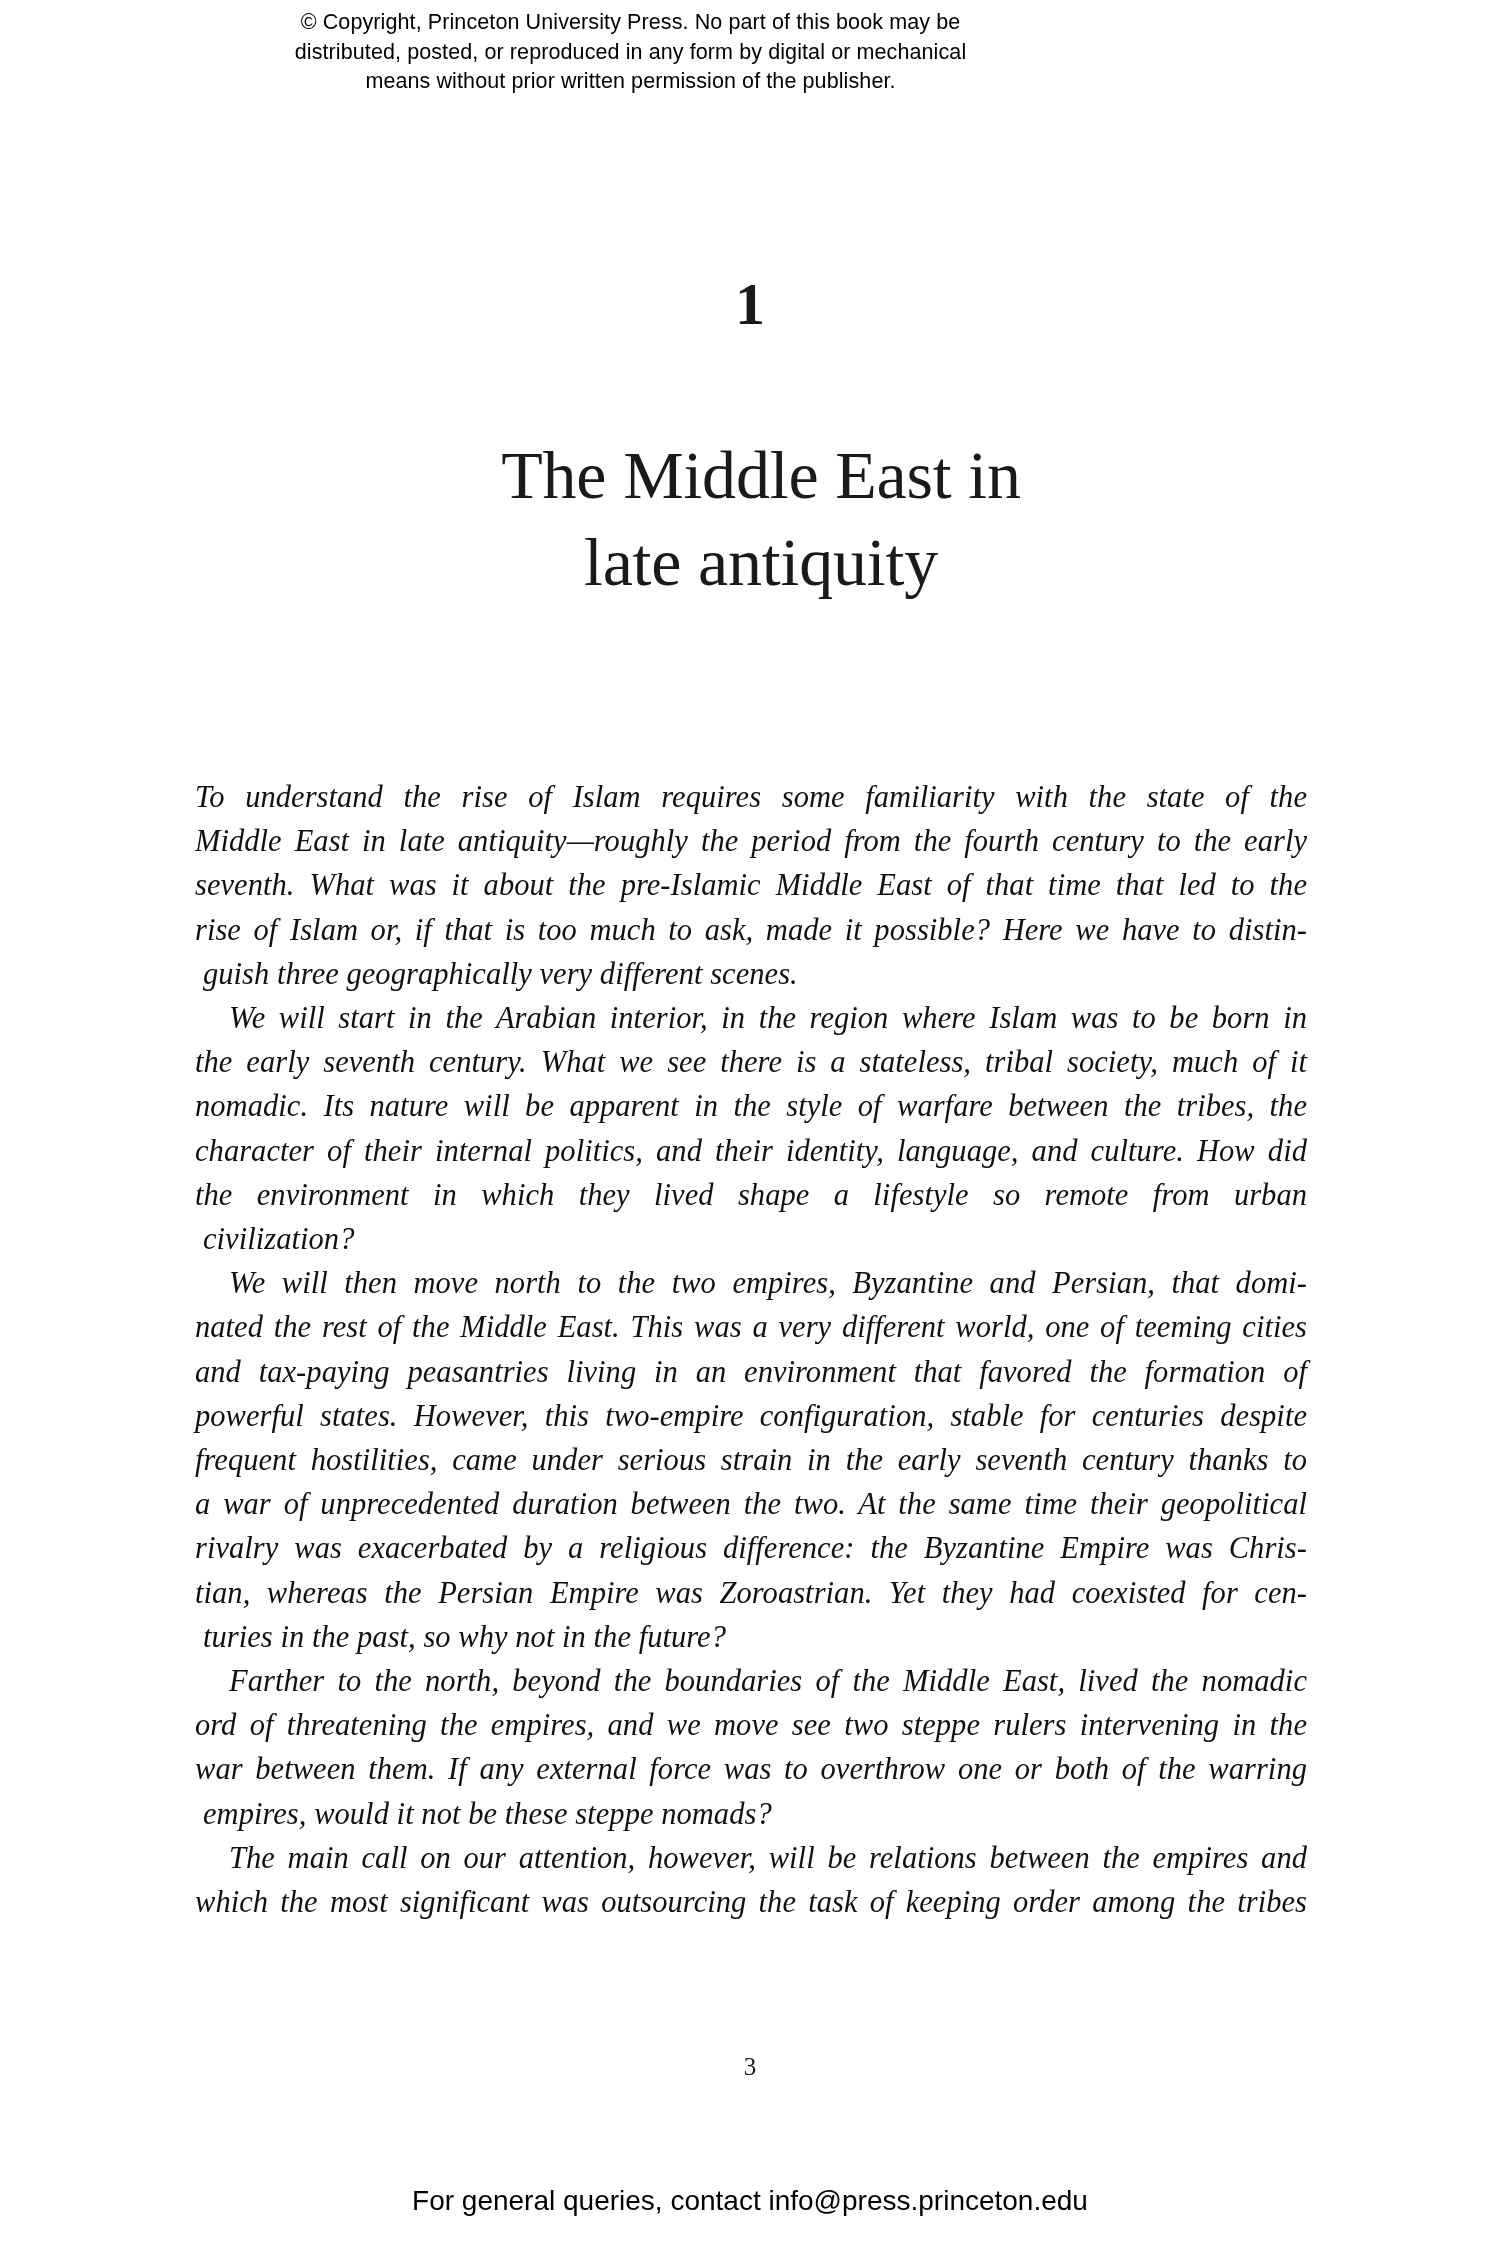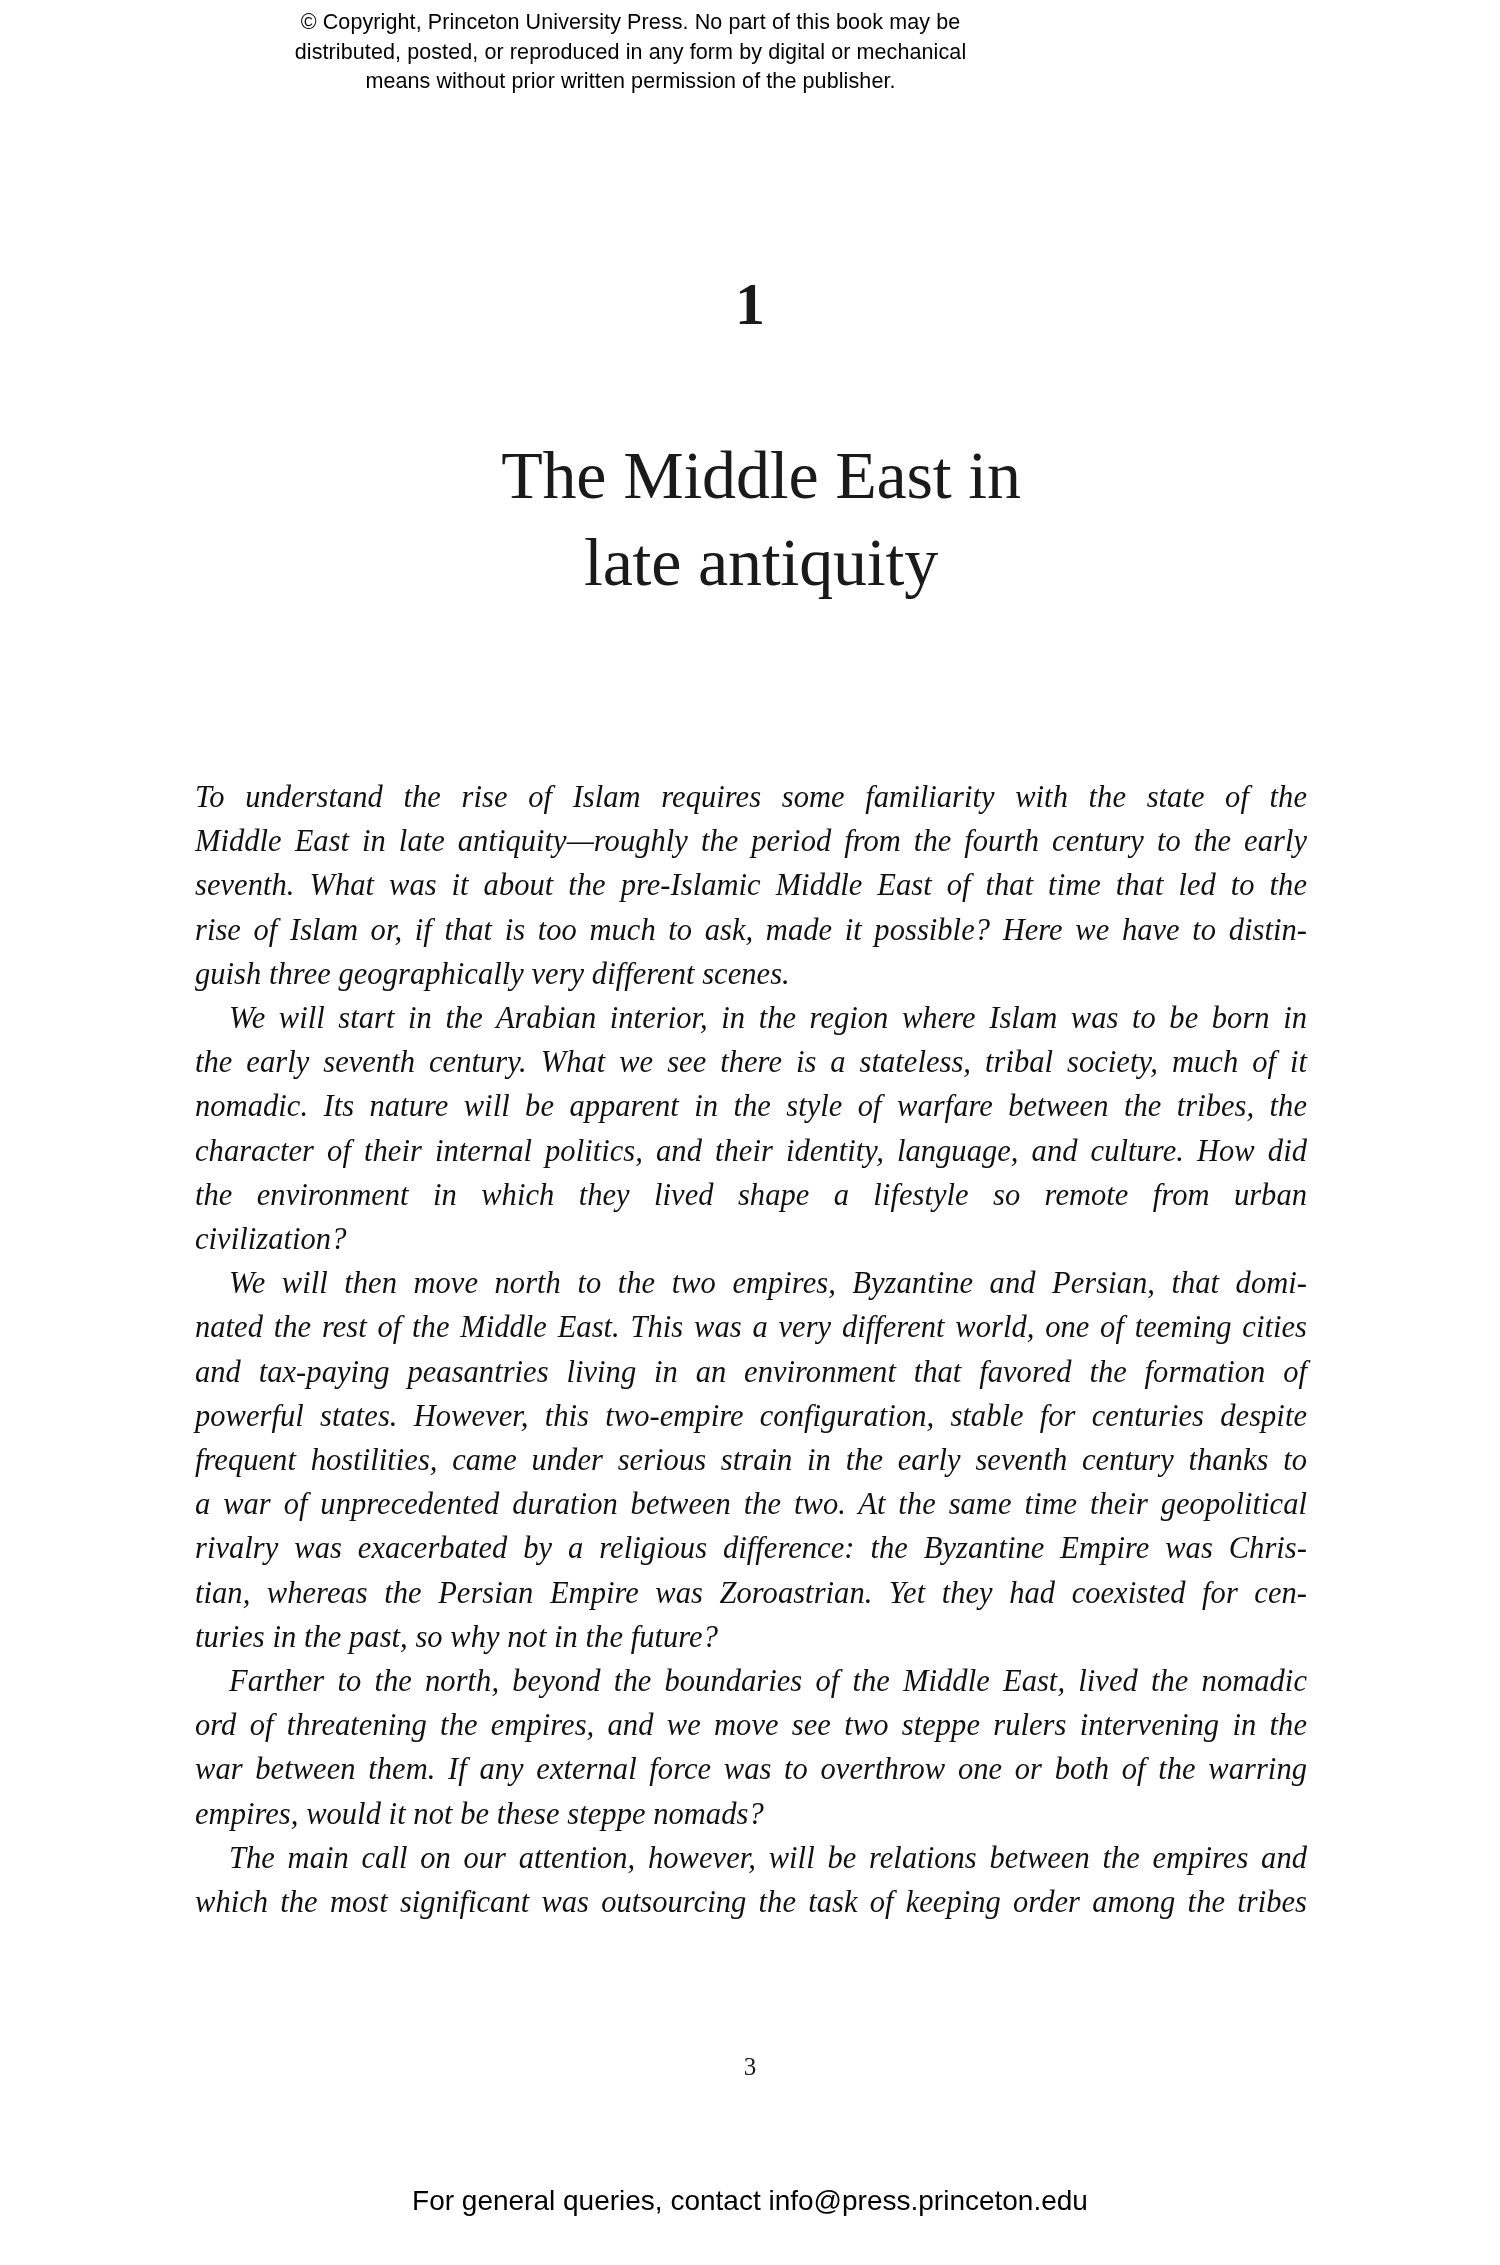--- a/index.html
+++ b/index.html
@@ -94,20 +94,21 @@
     display: block;
     text-align: justify;
     text-align-last: justify;
     white-space: normal;
   }
   .body-line.last {
     display: block;
     text-align: right;
     text-align-last: left;
     white-space: normal;
+    margin-left: 8px;
   }
   .body-line.indent {
     text-indent: 34px;
   }
 
   
   .page-number {
     position: absolute;
     top: 2052px;
     left: 0;

